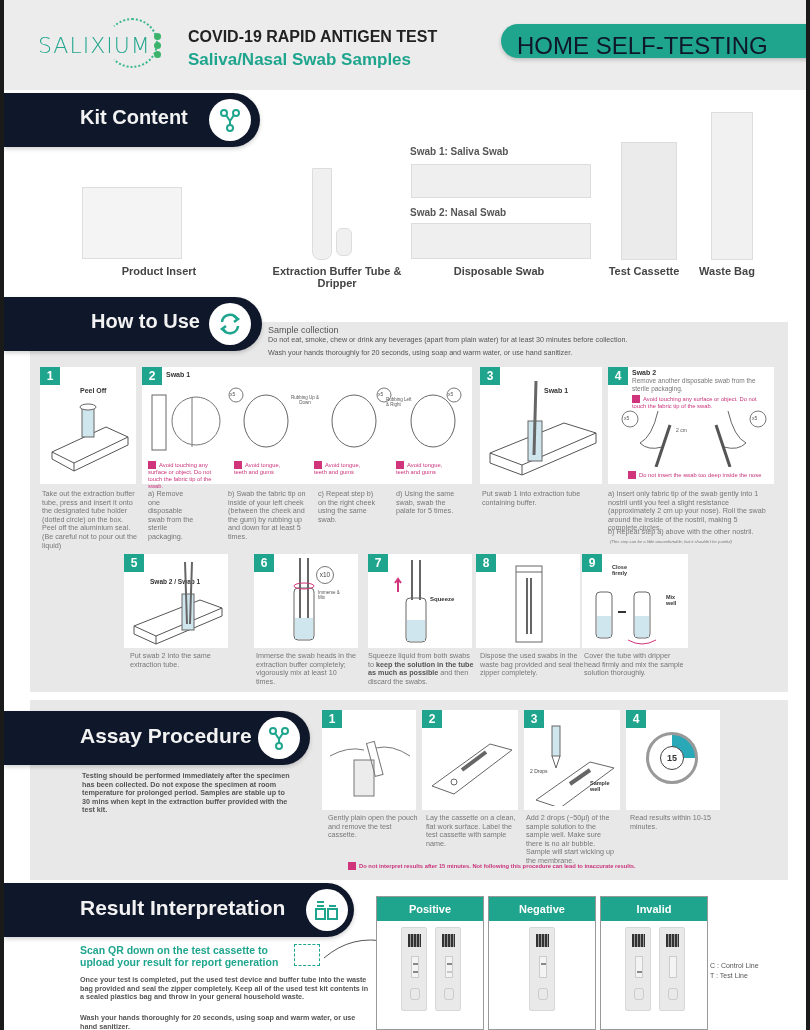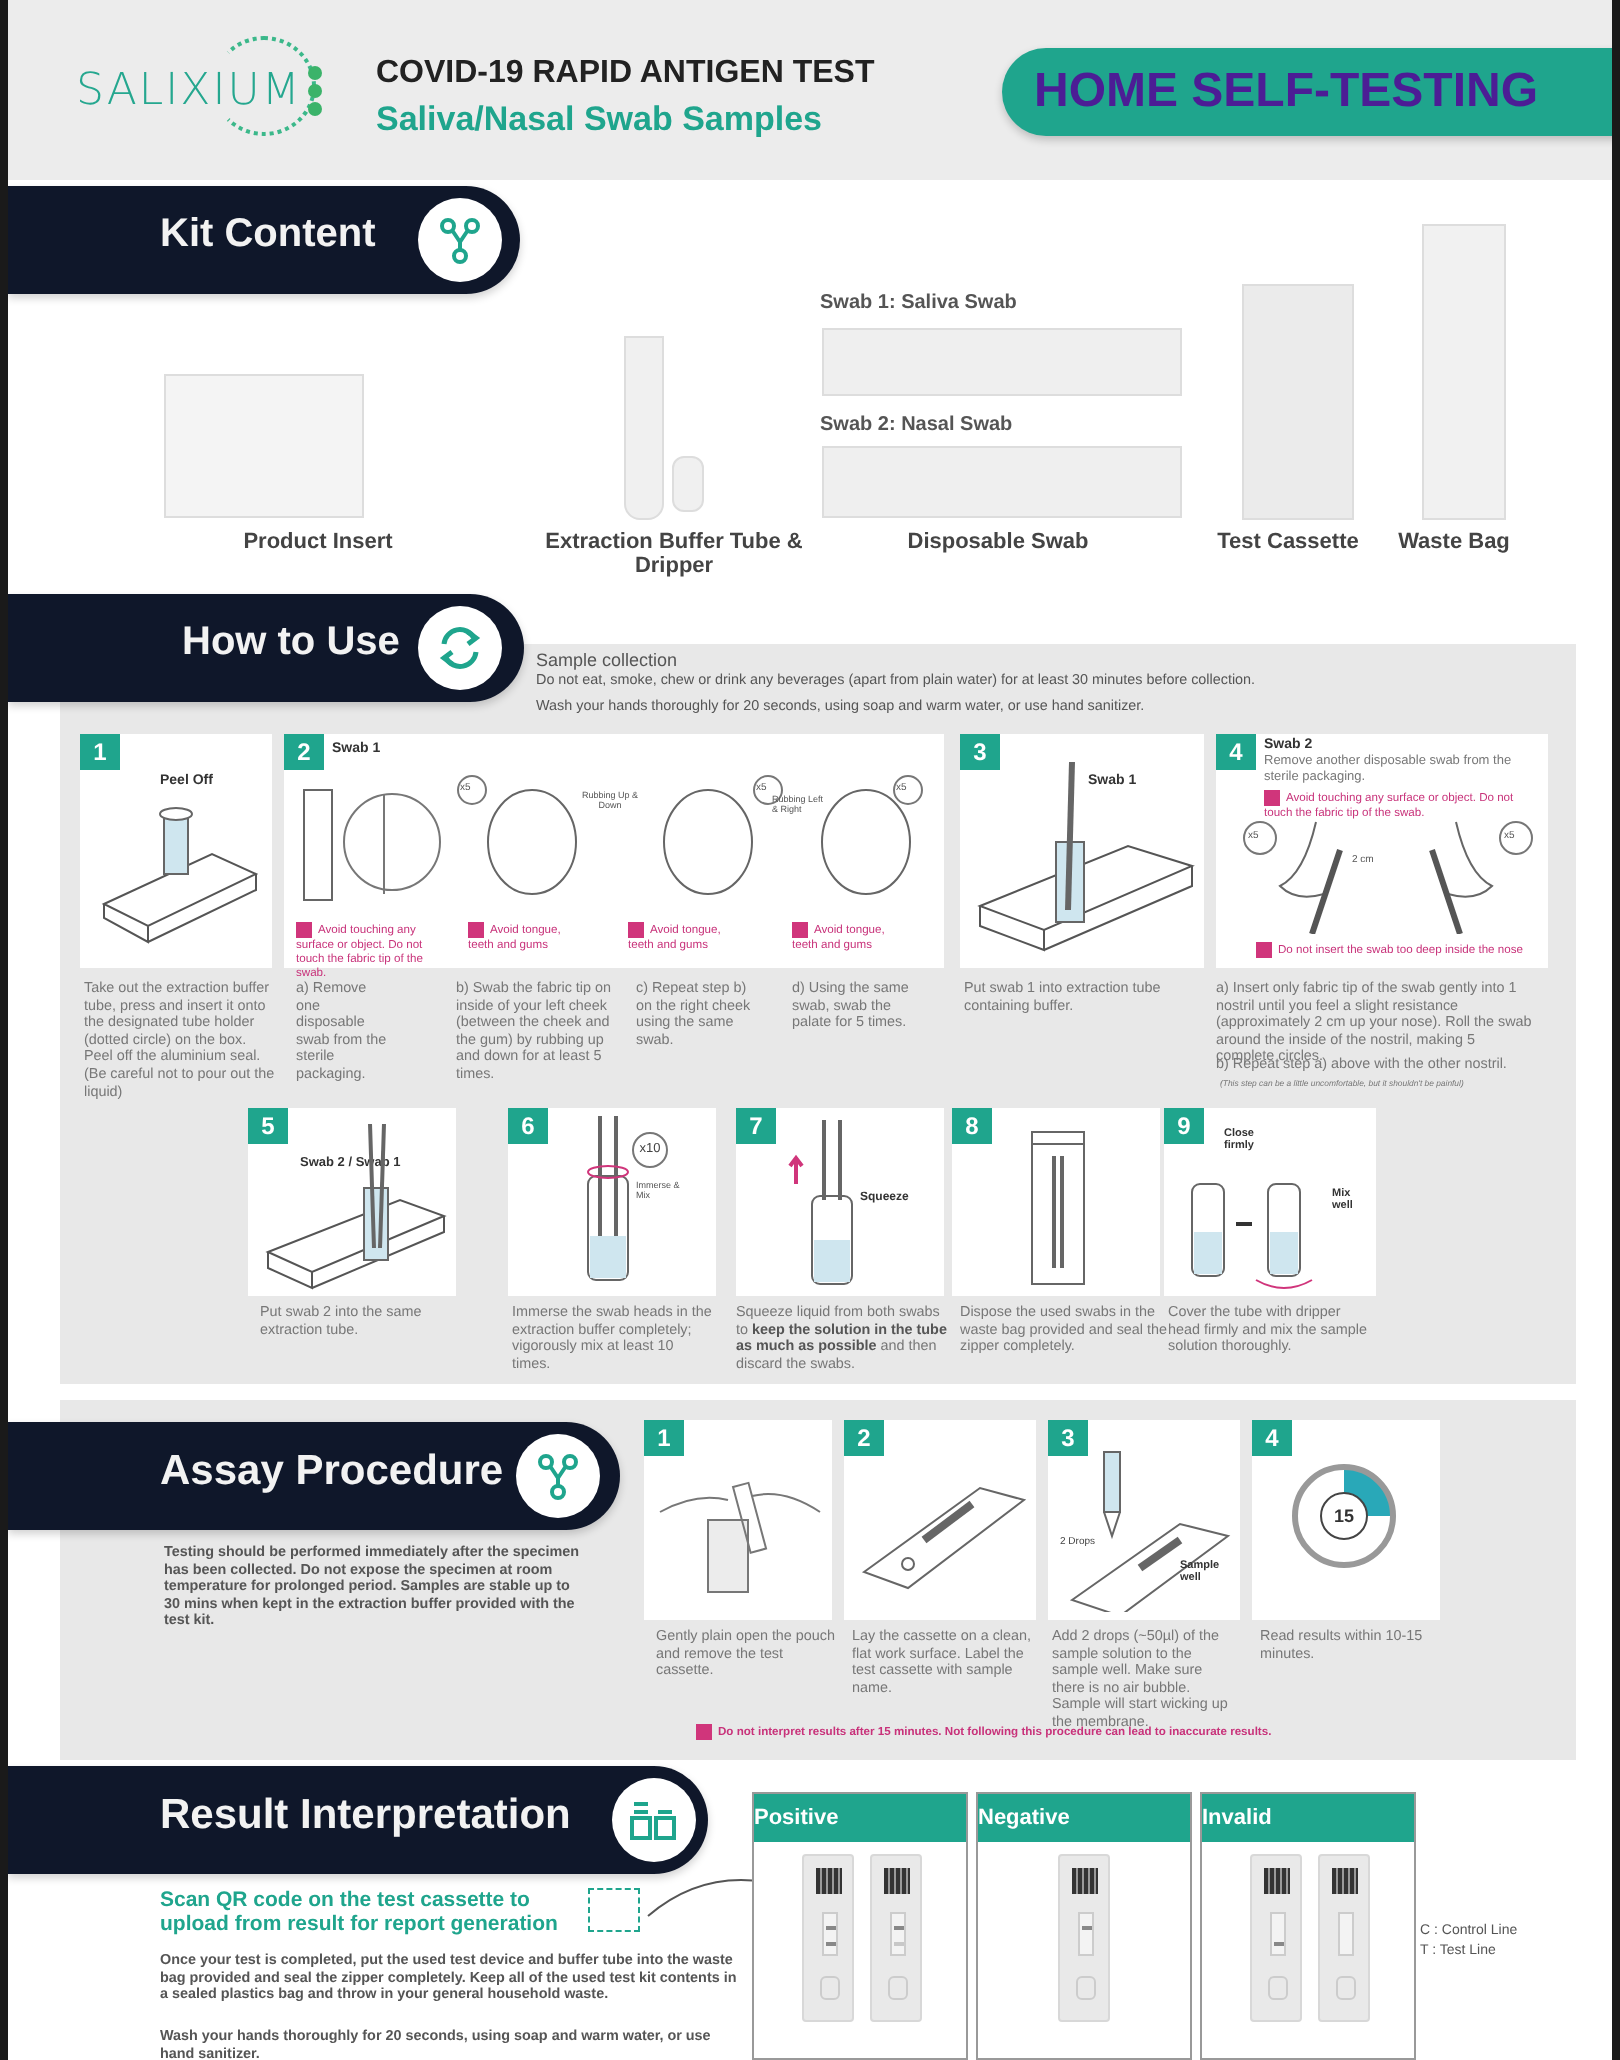--- a/index.html
+++ b/index.html
@@ -7,35 +7,35 @@
 body{font-family:"Liberation Sans",sans-serif;color:#555}
 .page{position:absolute;left:4px;top:0;width:802px;height:1030px;background:#fff;overflow:hidden}
 .topbar{position:absolute;left:0;top:0;width:802px;height:90px;background:#ececec}
 .logo{position:absolute;left:32px;top:18px;width:140px;height:50px}
 .logo-text{position:absolute;left:2px;top:15px;font-size:22px;letter-spacing:1px;color:#25a78f;font-family:"DejaVu Sans",sans-serif;font-weight:300}
 .logo-ring{position:absolute;left:70px;top:0;width:52px;height:50px;border:2px dotted #3bb88a;border-radius:50%;border-left-color:transparent}
 .logo-dots{position:absolute;left:118px;top:15px;width:10px}
 .logo-dots span{display:block;width:7px;height:7px;border-radius:50%;background:#3bb36a;margin-bottom:2px}
 .title1{position:absolute;left:184px;top:28px;font-size:16px;font-weight:bold;color:#222}
 .title2{position:absolute;left:184px;top:50px;font-size:17px;font-weight:bold;color:#1fa58d}
-.home-badge{position:absolute;left:497px;top:24px;width:310px;height:44px;background:#1fa58d;border-radius:22px 0 0 22px;color:#4c1d95;font-weight:bold;font-size:24px;padding:8px 0 0 16px;box-shadow:0 2px 4px rgba(0,0,0,.2)}
+.home-badge{position:absolute;left:497px;top:24px;width:310px;height:34px;background:#1fa58d;border-radius:22px 0 0 22px;color:#0f172a;font-weight:normal;font-size:24px;padding:8px 0 0 16px;box-shadow:0 2px 4px rgba(0,0,0,.2)}
 .sec-header{position:absolute;left:0;height:54px;background:#0f172a;border-radius:0 27px 27px 0;box-shadow:0 2px 4px rgba(0,0,0,.18)}
 .sec-header .lbl{position:absolute;top:13px;color:#f2f2f2;font-weight:bold;font-size:20px}
 .sec-header .ico{position:absolute;top:6px;width:42px;height:42px;border-radius:50%;background:#fff;display:flex;align-items:center;justify-content:center}
 .gray{position:absolute;background:#e8e8e8}
 .kit-item{position:absolute;text-align:center;font-size:11px;font-weight:bold;color:#444}
 .img-box{position:absolute;background:#efefef;border:1px solid #ddd}
 .card{position:absolute;background:#fff}
 .num{position:absolute;left:0;top:0;width:20px;height:18px;background:#1fa58d;color:#fff;font-weight:bold;font-size:12px;text-align:center;line-height:18px}
 .cap{position:absolute;font-size:7.2px;line-height:8.6px;color:#777}
 .cap b{color:#555}
 .warn{position:absolute;font-size:5.8px;color:#c8327a;line-height:7px}
 .warn i{display:inline-block;width:8px;height:8px;background:#d0357b;margin-right:3px;vertical-align:middle}
 .res-box{position:absolute;top:896px;width:108px;height:134px;border:1px solid #999;background:#fff}
-.res-box .hd{height:24px;background:#1fa58d;color:#fff;font-weight:bold;font-size:11px;line-height:24px}
+.res-box .hd{height:24px;background:#1fa58d;color:#fff;font-weight:bold;font-size:11px;text-align:center;line-height:24px}
 .cass{position:absolute;top:30px;width:26px;height:84px;background:#e9e9e9;border:1px solid #d8d8d8;border-radius:2px}
 .cass .qr{position:absolute;left:6px;top:6px;width:13px;height:13px;background:repeating-linear-gradient(90deg,#333 0 2px,#999 2px 3px)}
 .cass .win{position:absolute;left:9px;top:28px;width:8px;height:22px;border:1px solid #ccc;background:#f3f3f3}
 .cass .well{position:absolute;left:8px;top:60px;width:10px;height:12px;border:1px solid #ccc;border-radius:3px}
 .line{position:absolute;left:1px;width:5px;height:2px;background:#888}
 </style>
 </head>
 <body>
 
 <div class="page">
@@ -298,21 +298,21 @@
     <span class="ico" style="left:302px">
       <svg width="26" height="26" viewBox="0 0 26 26">
           <rect x="2" y="12" width="9" height="10" fill="none" stroke="#1fa58d" stroke-width="2"></rect>
           <rect x="14" y="12" width="9" height="10" fill="none" stroke="#1fa58d" stroke-width="2"></rect>
           <line x1="3" y1="5" x2="10" y2="5" stroke="#1fa58d" stroke-width="2"></line>
           <line x1="3" y1="9" x2="10" y2="9" stroke="#1fa58d" stroke-width="2"></line>
           <line x1="15" y1="9" x2="22" y2="9" stroke="#1fa58d" stroke-width="2"></line>
         </svg>
     </span>
   </div>
-  <div style="position:absolute;left:76px;top:944px;width:220px;font-size:10.5px;font-weight:bold;color:#1fa58d;line-height:12px">Scan QR code on the test cassette to upload from result for report generation</div>
+  <div style="position:absolute;left:76px;top:944px;width:220px;font-size:10.5px;font-weight:bold;color:#1fa58d;line-height:12px">Scan QR down on the test cassette to upload your result for report generation</div>
   <div style="position:absolute;left:290px;top:944px;width:26px;height:22px;border:1px dashed #1fa58d"></div>
   <svg style="position:absolute;left:318px;top:926px" width="70" height="40">
       <path d="M2 32 Q30 8 66 16" fill="none" stroke="#555"></path>
       <path d="M60 12 L66 16 L60 20" fill="none" stroke="#555"></path>
     </svg>
   <div style="position:absolute;left:76px;top:976px;width:290px;font-size:7.2px;line-height:8.6px;color:#555;font-weight:bold">Once your test is completed, put the used test device and buffer tube into the waste bag provided and seal the zipper completely. Keep all of the used test kit contents in a sealed plastics bag and throw in your general household waste.</div>
   <div style="position:absolute;left:76px;top:1014px;width:290px;font-size:7.2px;line-height:8.6px;color:#555;font-weight:bold">Wash your hands thoroughly for 20 seconds, using soap and warm water, or use hand sanitizer.</div>
 
   <div class="res-box" style="left:372px">
     <div class="hd">Positive</div>

